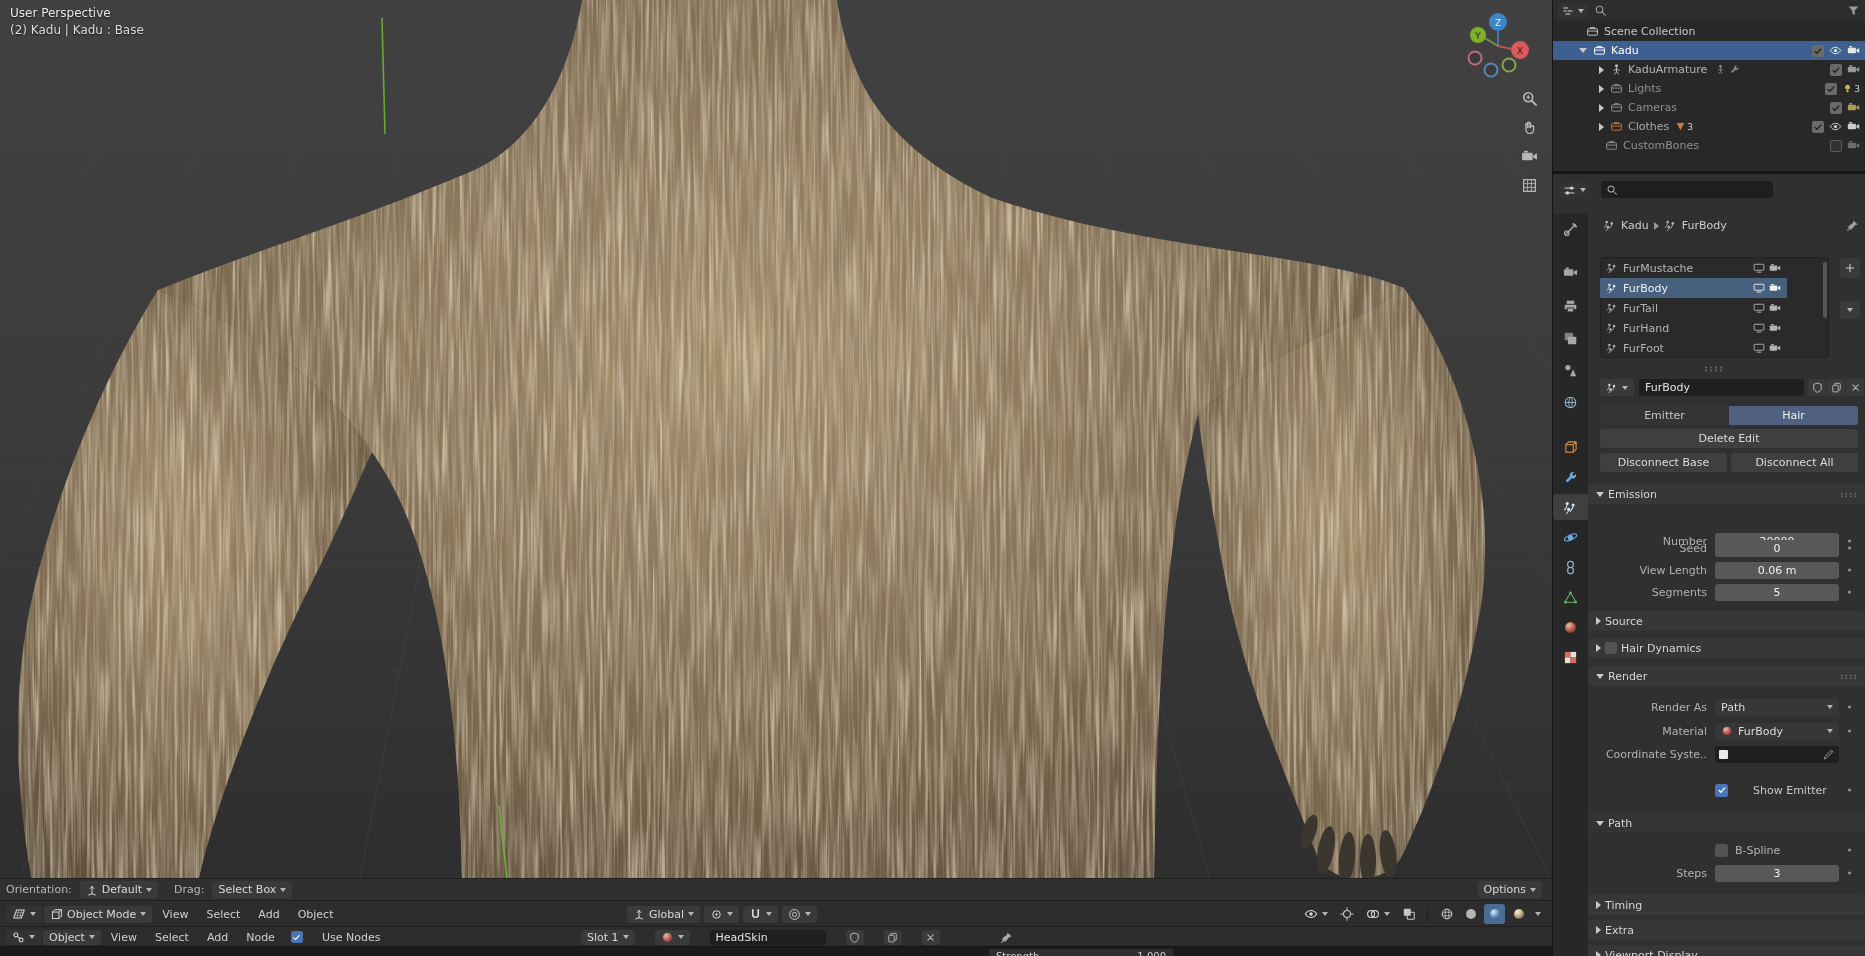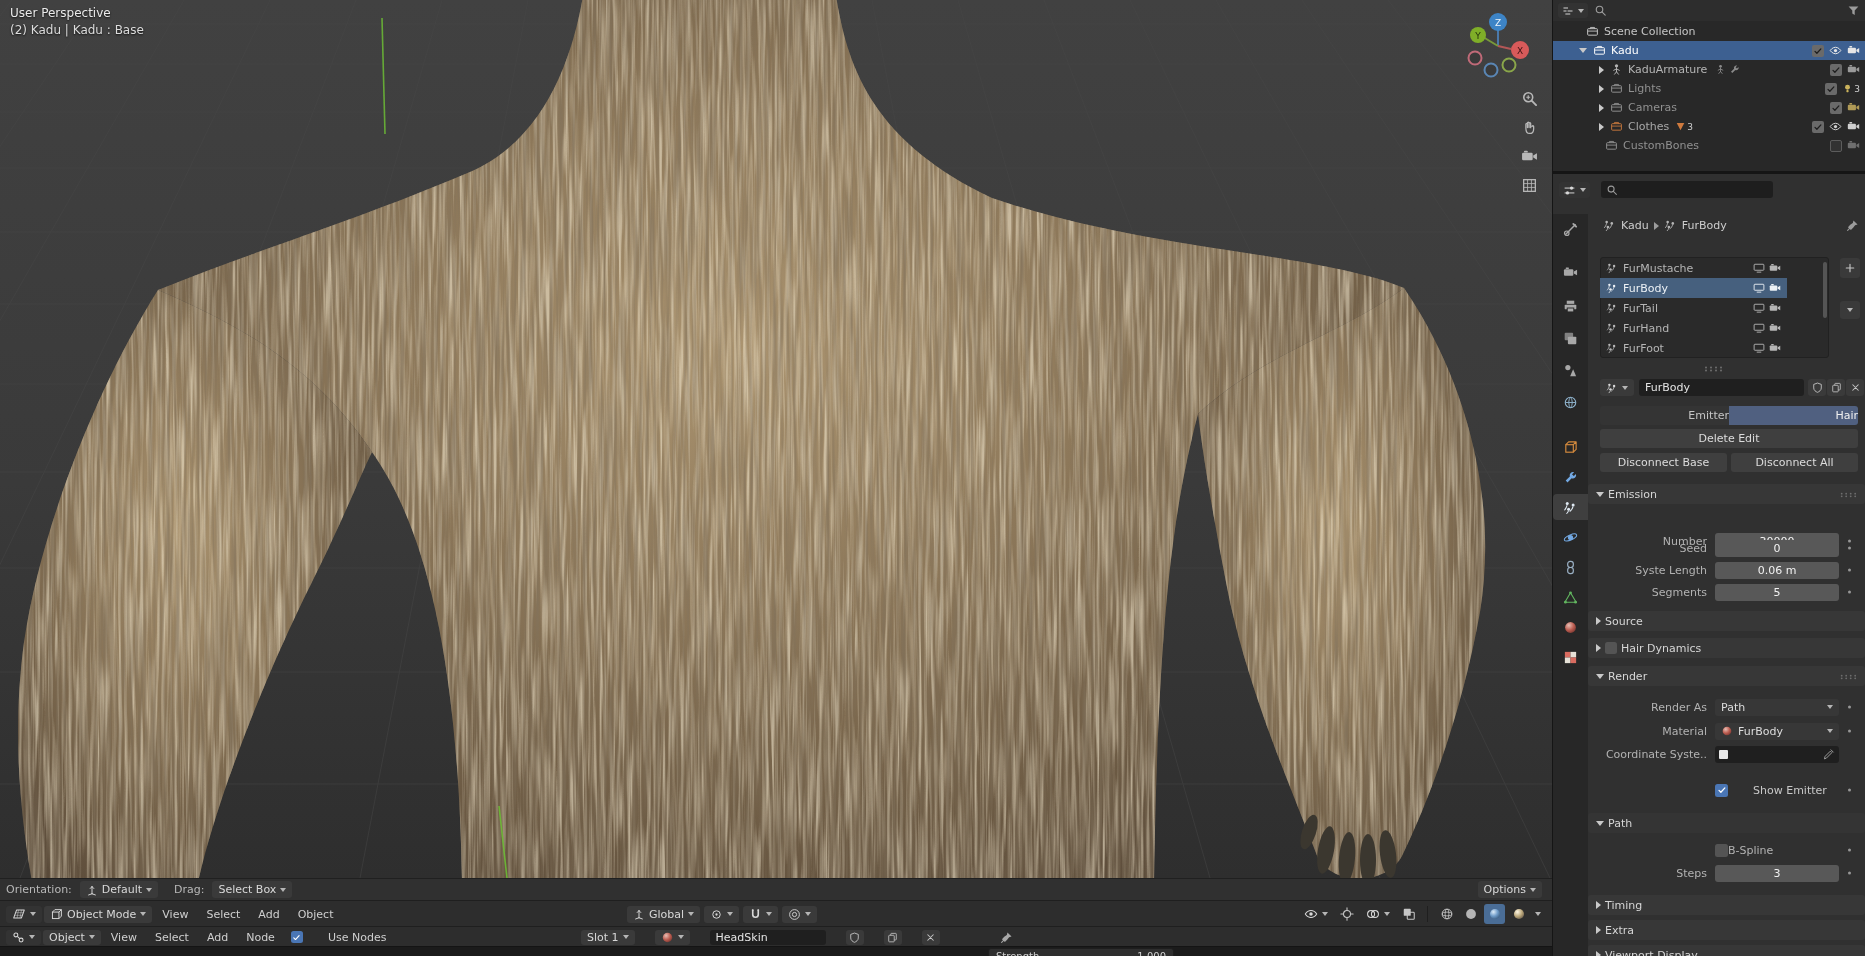--- a/index.html
+++ b/index.html
@@ -78,21 +78,21 @@
   .plabel{width:127px;text-align:right;padding-right:8px;box-sizing:border-box;color:#b2b2b2;
           white-space:nowrap;overflow:hidden;flex:none}
   .pfield{width:124px;height:17px;background:#585858;border-radius:3px;display:flex;align-items:center;
           justify-content:center;color:#f2f2f2;flex:none}
   .pdrop{width:124px;height:17px;background:#373737;border-radius:3px;display:flex;align-items:center;
          padding:0 6px;box-sizing:border-box;color:#dcdcdc;gap:5px;flex:none}
   .pdark{width:124px;height:17px;background:#1f1f1f;border-radius:3px;display:flex;align-items:center;
          padding:0 4px;box-sizing:border-box;gap:5px;flex:none}
   .pdot{position:absolute;right:14px;top:50%;width:3px;height:3px;border-radius:50%;
         background:#979797;transform:translateY(-50%)}
-  .ptab{position:absolute;height:19px;display:flex;align-items:center;justify-content:flex-end;
+  .ptab{position:absolute;height:19px;display:flex;align-items:center;justify-content:center;
         color:#c4c4c4;background:#343434;top:232px;width:129px}
   .ptab.active{background:#506080;color:#f0f0f0}
   .pbtn{background:#3f3f3f;border-radius:3px;display:flex;align-items:center;justify-content:center;
         color:#dcdcdc;height:19px;position:absolute}
   .searchbox{display:flex;align-items:center;background:#1e1e1e;border-radius:3px;height:17px;
              padding:0 5px;gap:4px;color:#9a9a9a}
   .crumb{display:flex;align-items:center;gap:5px;color:#cdcdcd}
   .gripdots{color:#6e6e6e}
 </style>
 </head>
@@ -617,21 +617,21 @@
     </span>
     <span class="menu">View</span>
     <span class="menu">Select</span>
     <span class="menu">Add</span>
     <span class="menu">Node</span>
     <span class="cbx on" style="width:12px;height:12px;margin-left:6px">
       <svg class="i" width="9" height="9" style="color:#fff">
           <use href="#sym-check"></use>
         </svg>
     </span>
-    <span style="margin-left:23px;color:#cfcfcf">Use Nodes</span>
+    <span style="margin-left:17px;color:#cfcfcf">Use Nodes</span>
   </div>
   <div class="cgrp">
     <span class="chip" style="height:15px">
       <span>Slot 1</span>
       <span class="chev"></span>
     </span>
     <span class="chip" style="height:15px">
       <svg class="i" width="13" height="13">
           <use href="#sym-matsphere"></use>
         </svg>
@@ -1072,21 +1072,21 @@
     <span class="pdot"></span>
   </div>
   <div class="prow" style="top:365px">
     <span class="plabel">Seed</span>
     <span class="pfield">
         <span>0</span>
       </span>
     <span class="pdot"></span>
   </div>
   <div class="prow" style="top:387px">
-    <span class="plabel">Syste Length</span>
+    <span class="plabel">View Length</span>
     <span class="pfield">
         <span>0.06 m</span>
       </span>
     <span class="pdot"></span>
   </div>
   <div class="prow" style="top:409px">
     <span class="plabel">Segments</span>
     <span class="pfield">
         <span>5</span>
       </span>
@@ -1150,21 +1150,21 @@
     <span class="pdot"></span>
   </div>
 
   <div class="phead" style="top:639px;background:#343434">
     <span class="tri-d"></span>
     <span>Path</span>
   </div>
   <div class="prow" style="top:667px">
     <span class="plabel"></span>
     <span class="cbx"></span>
-    <span style="color:#b2b2b2">B-Spline</span>
+    <span style="margin-left:7px;color:#b2b2b2">B-Spline</span>
     <span class="pdot"></span>
   </div>
   <div class="prow" style="top:690px">
     <span class="plabel">Steps</span>
     <span class="pfield">
         <span>3</span>
       </span>
     <span class="pdot"></span>
   </div>
 

